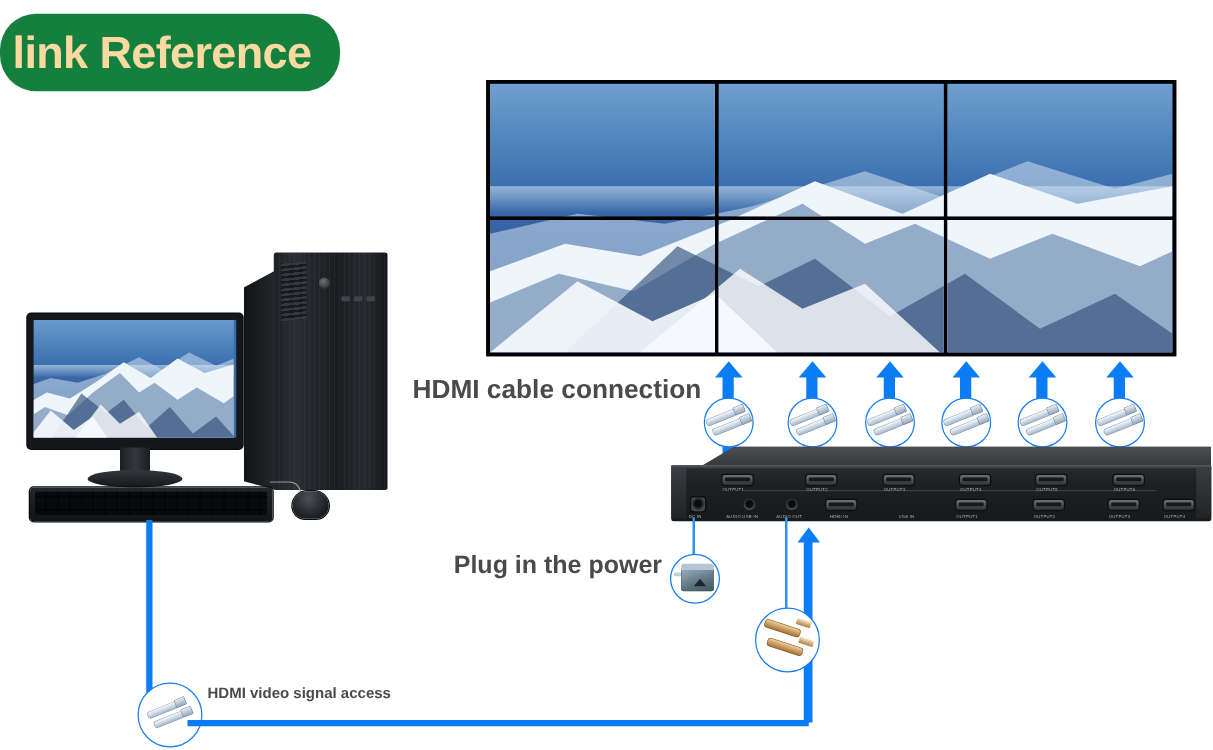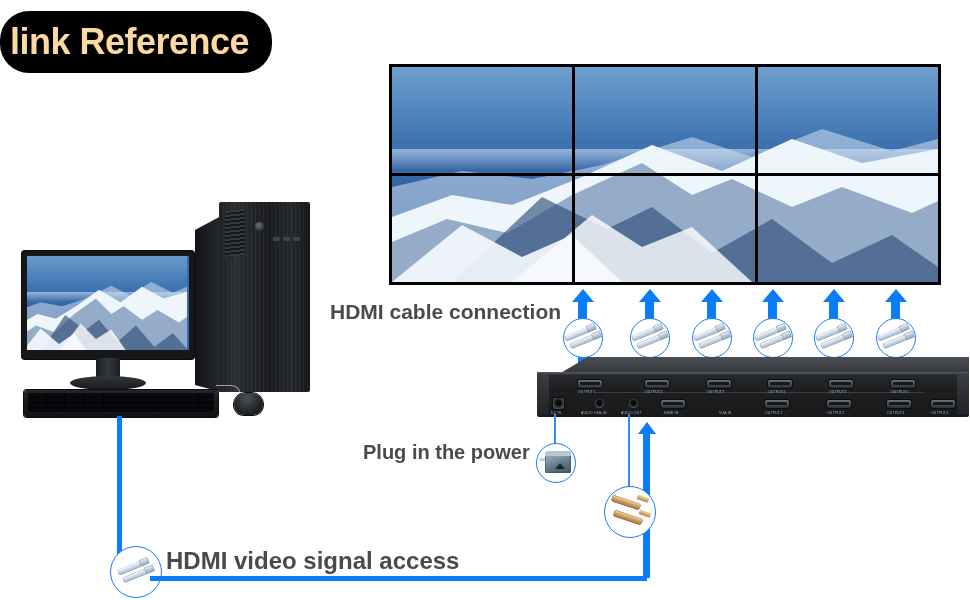--- a/index.html
+++ b/index.html
@@ -5,21 +5,21 @@
   html,body{margin:0;padding:0;}
   body{
     width:970px;height:600px;background:#ffffff;position:relative;overflow:hidden;
     font-family:"Liberation Sans", sans-serif;
   }
   .stage{position:absolute;inset:0;}
 
   
   #title-banner{
     position:absolute;left:0;top:11px;width:272px;height:62px;
-    background:#000000;display:flex;align-items:center;border-radius:29px;
+    background:#15803d;display:flex;align-items:center;border-radius:29px;
   }
   #title-banner .txt{
     color:#fbd9a0;font-size:36px;font-weight:bold;letter-spacing:-0.5px;
     padding-left:10px;white-space:nowrap;line-height:1;
   }
 
   
   #video-wall{
     position:absolute;left:389px;top:64px;width:552px;height:221px;
     background:#000;
@@ -228,21 +228,21 @@
   }
 
   
   .caption{
     position:absolute;color:#4a4a4a;font-weight:bold;white-space:nowrap;
     font-family:"Liberation Sans", sans-serif;
   }
   #cap-hdmi-cable{left:330px;top:300px;font-size:21px;}
   #cap-power{left:363px;top:441px;font-size:20px;}
   #cap-audio{left:232px;top:491px;font-size:20px;}
-  #cap-signal{left:166px;top:547px;font-size:24px;}
+  #cap-signal{left:166px;top:547px;font-size:12px;}
 </style>
 </head>
 <body>
 
 <div class="stage">
 
   <div id="title-banner">
     <span class="txt">link Reference</span>
   </div>
 

